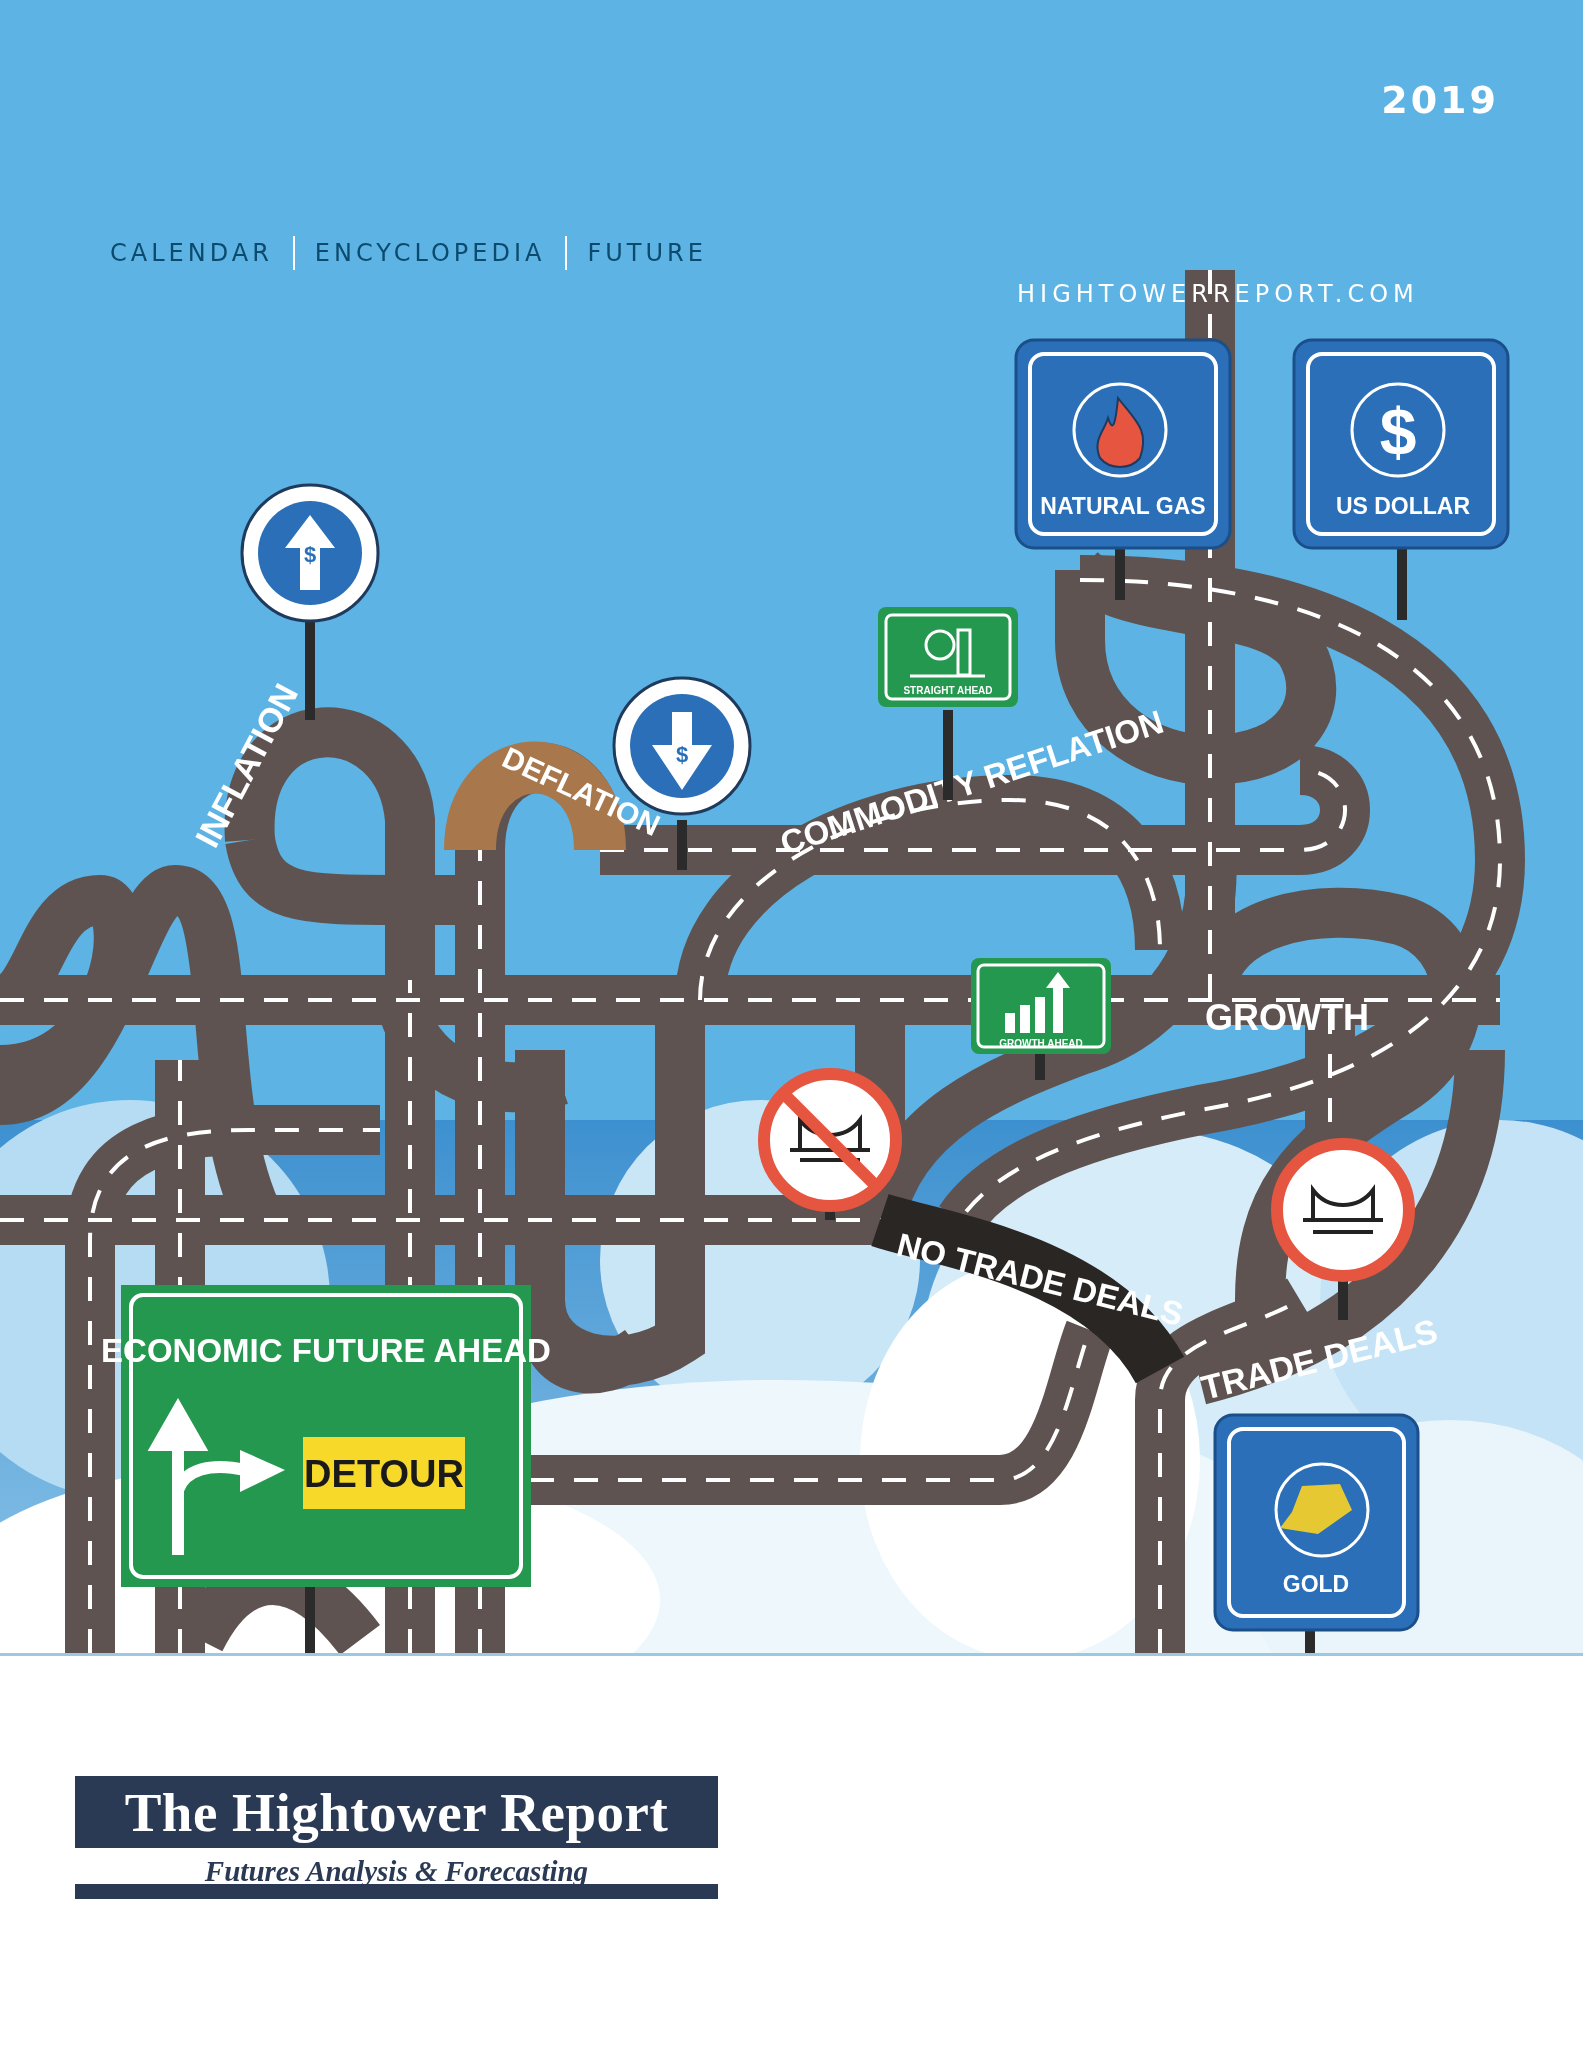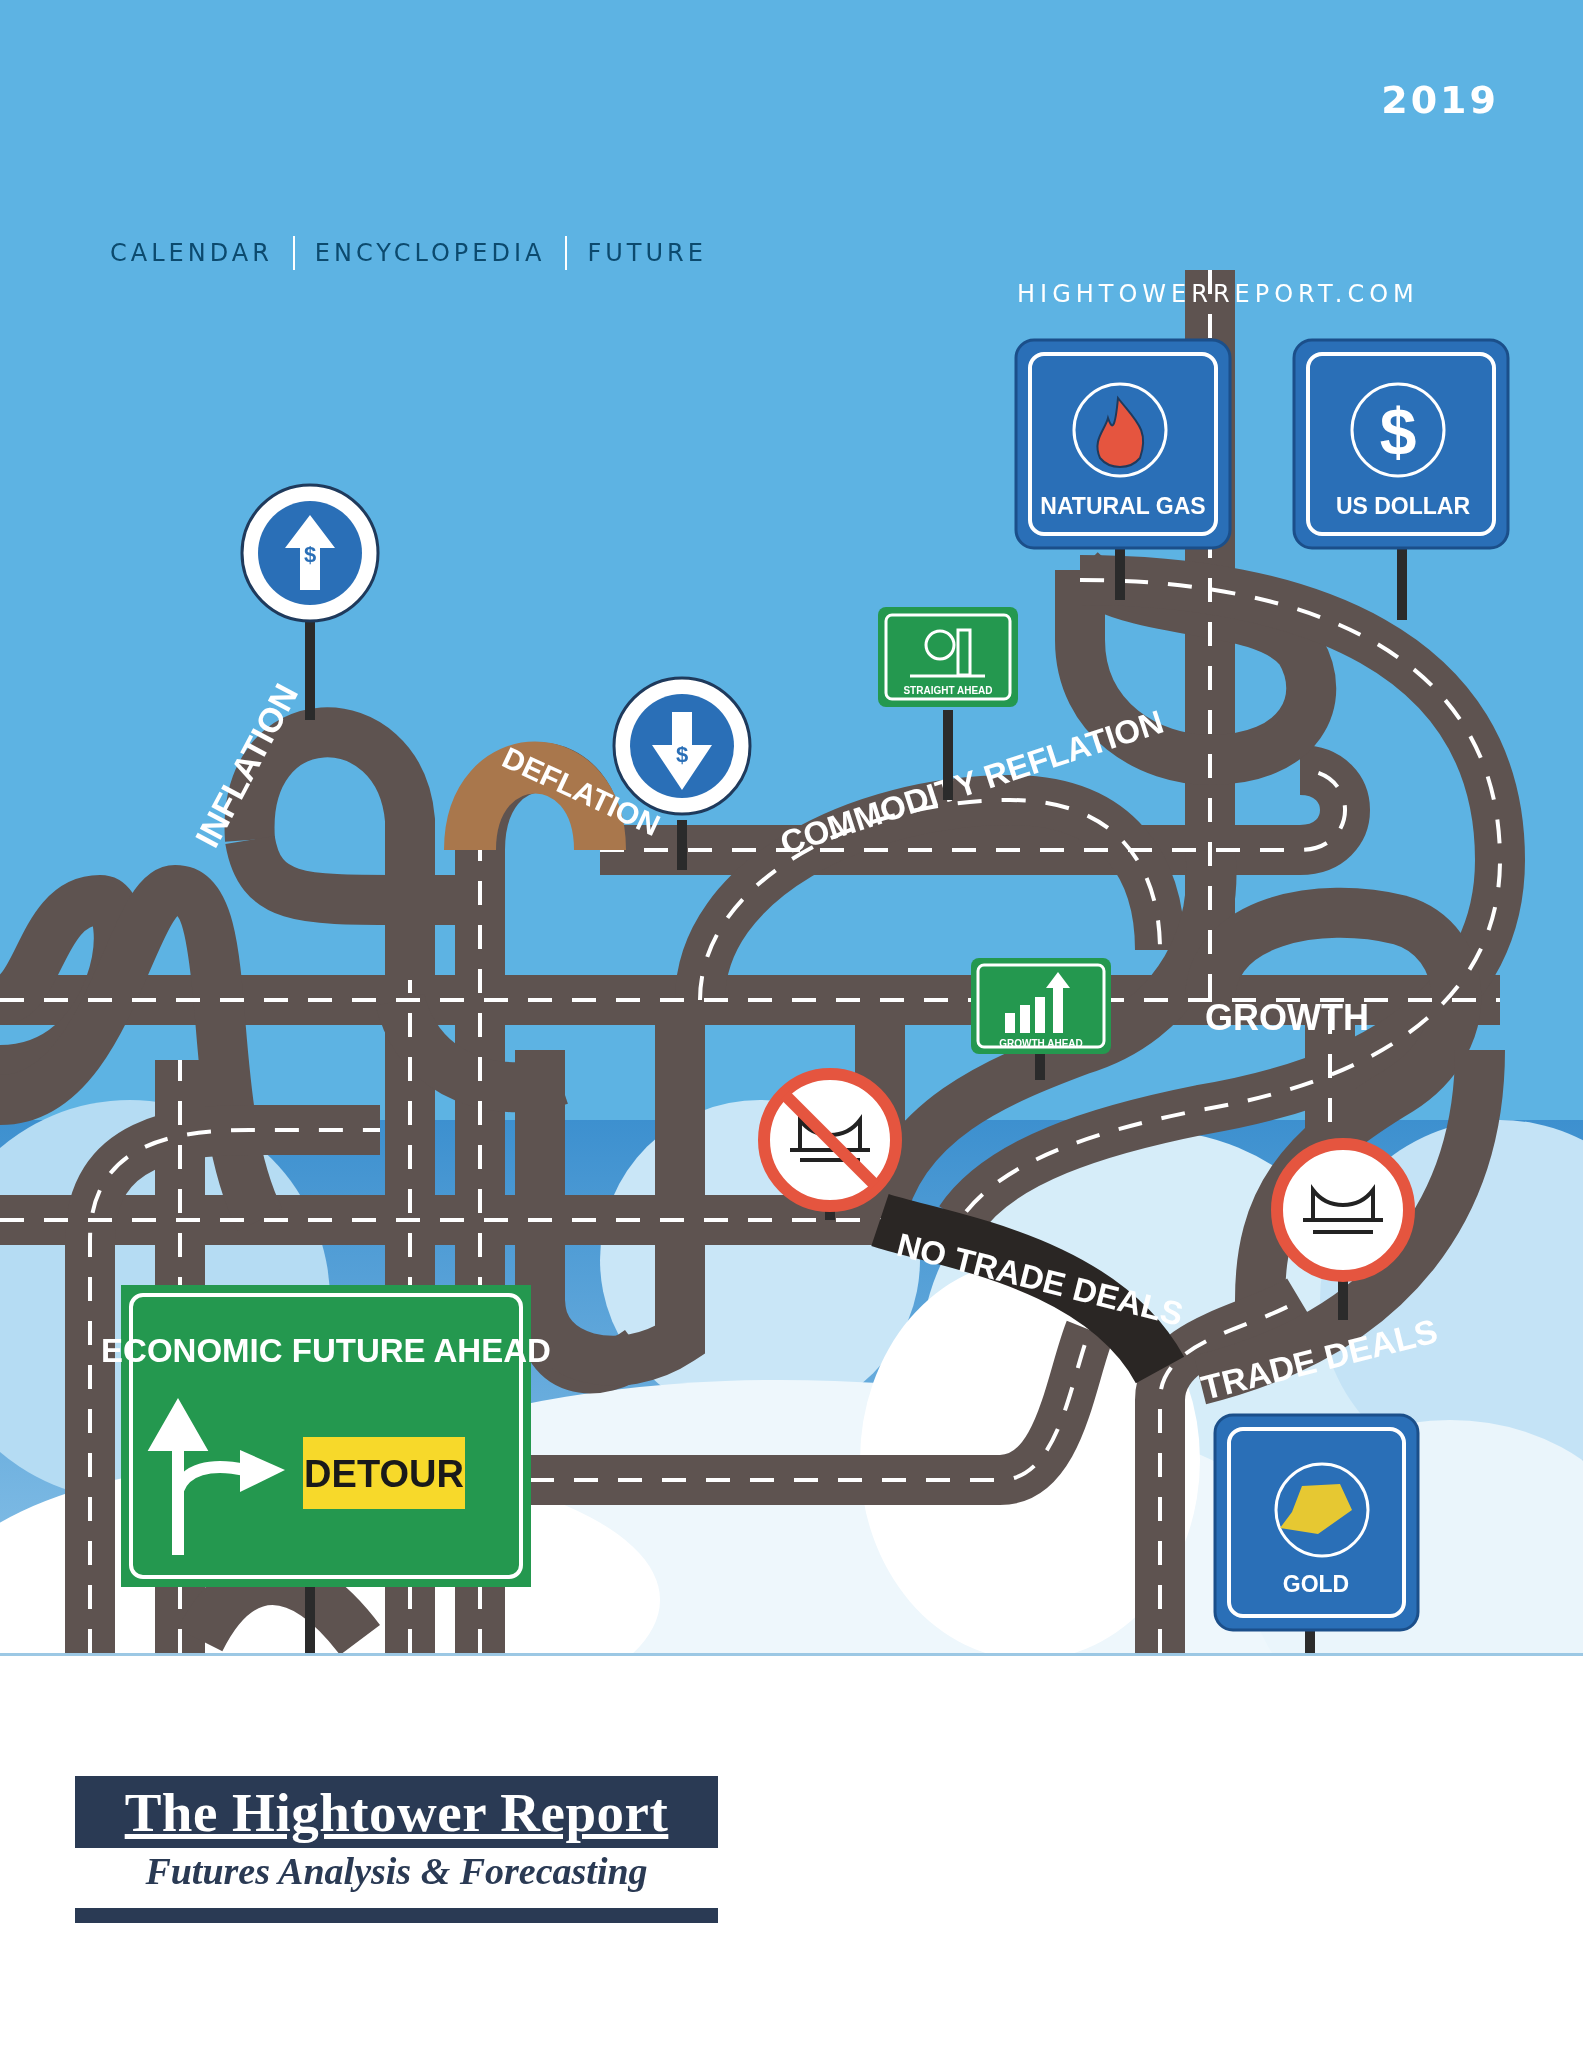--- a/index.html
+++ b/index.html
@@ -6,22 +6,22 @@
     body { width: 1583px; height: 2048px; position: relative; overflow: hidden; font-family: "DejaVu Sans", sans-serif; }
     .cover { position: absolute; left: 0; top: 0; width: 1583px; height: 1653px; background: #5db3e3; overflow: hidden; border-bottom: 3px solid #9cc8e4; }
     .cover-svg { position: absolute; left: 0; top: 0; }
     .year { position: absolute; right: 84px; top: 78px; color: #fff; font-family: "DejaVu Sans", sans-serif; font-weight: bold; font-size: 38px; letter-spacing: 3px; }
     .title { position: absolute; left: 110px; top: 118px; width: 1380px; color: #fff; font-family: "DejaVu Sans", sans-serif; font-weight: bold; font-size: 80px; letter-spacing: 2px; white-space: nowrap; }
     .subnav { position: absolute; left: 110px; top: 236px; color: #0c4a6e; font-family: "DejaVu Sans", sans-serif; font-size: 24px; letter-spacing: 4px; display: flex; align-items: center; }
     .subnav .sep { display: inline-block; width: 2px; height: 34px; background: #fff; margin: 0 20px; }
     .site { position: absolute; left: 1017px; top: 240px; color: #fff; font-family: "DejaVu Sans", sans-serif; font-size: 24px; letter-spacing: 5px; margin-top: 40px; }
     .brand { position: absolute; left: 75px; top: 1776px; width: 643px; }
     .brand-top { background: #2a3a54; height: 72px; display: flex; align-items: center; justify-content: center; }
-    .brand-name { color: #fff; font-family: "Liberation Serif", serif; font-weight: bold; font-size: 55px; letter-spacing: 0.5px; text-decoration: underline; }
-    .brand-tag { color: #2a3a54; font-family: "Liberation Serif", serif; font-weight: bold; font-style: italic; font-size: 38px; text-align: center; height: 60px; line-height: 46px; }
+    .brand-name { color: #fff; font-family: "Liberation Serif", serif; font-weight: bold; font-size: 55px; letter-spacing: 0.5px; }
+    .brand-tag { color: #2a3a54; font-family: "Liberation Serif", serif; font-weight: bold; font-style: italic; font-size: 29px; text-align: center; height: 36px; line-height: 46px; }
     .brand-bar { background: #2a3a54; height: 15px; }
     .sign-text { font-family: "Liberation Sans", sans-serif; font-weight: bold; fill: #fff; }
   </style>
 </head>
 <body>
 
 <div class="cover">
   <svg class="cover-svg" width="1583" height="1653" viewBox="0 0 1583 1653">
     <defs>
       <linearGradient id="cloudG" x1="0" y1="0" x2="0" y2="1">

